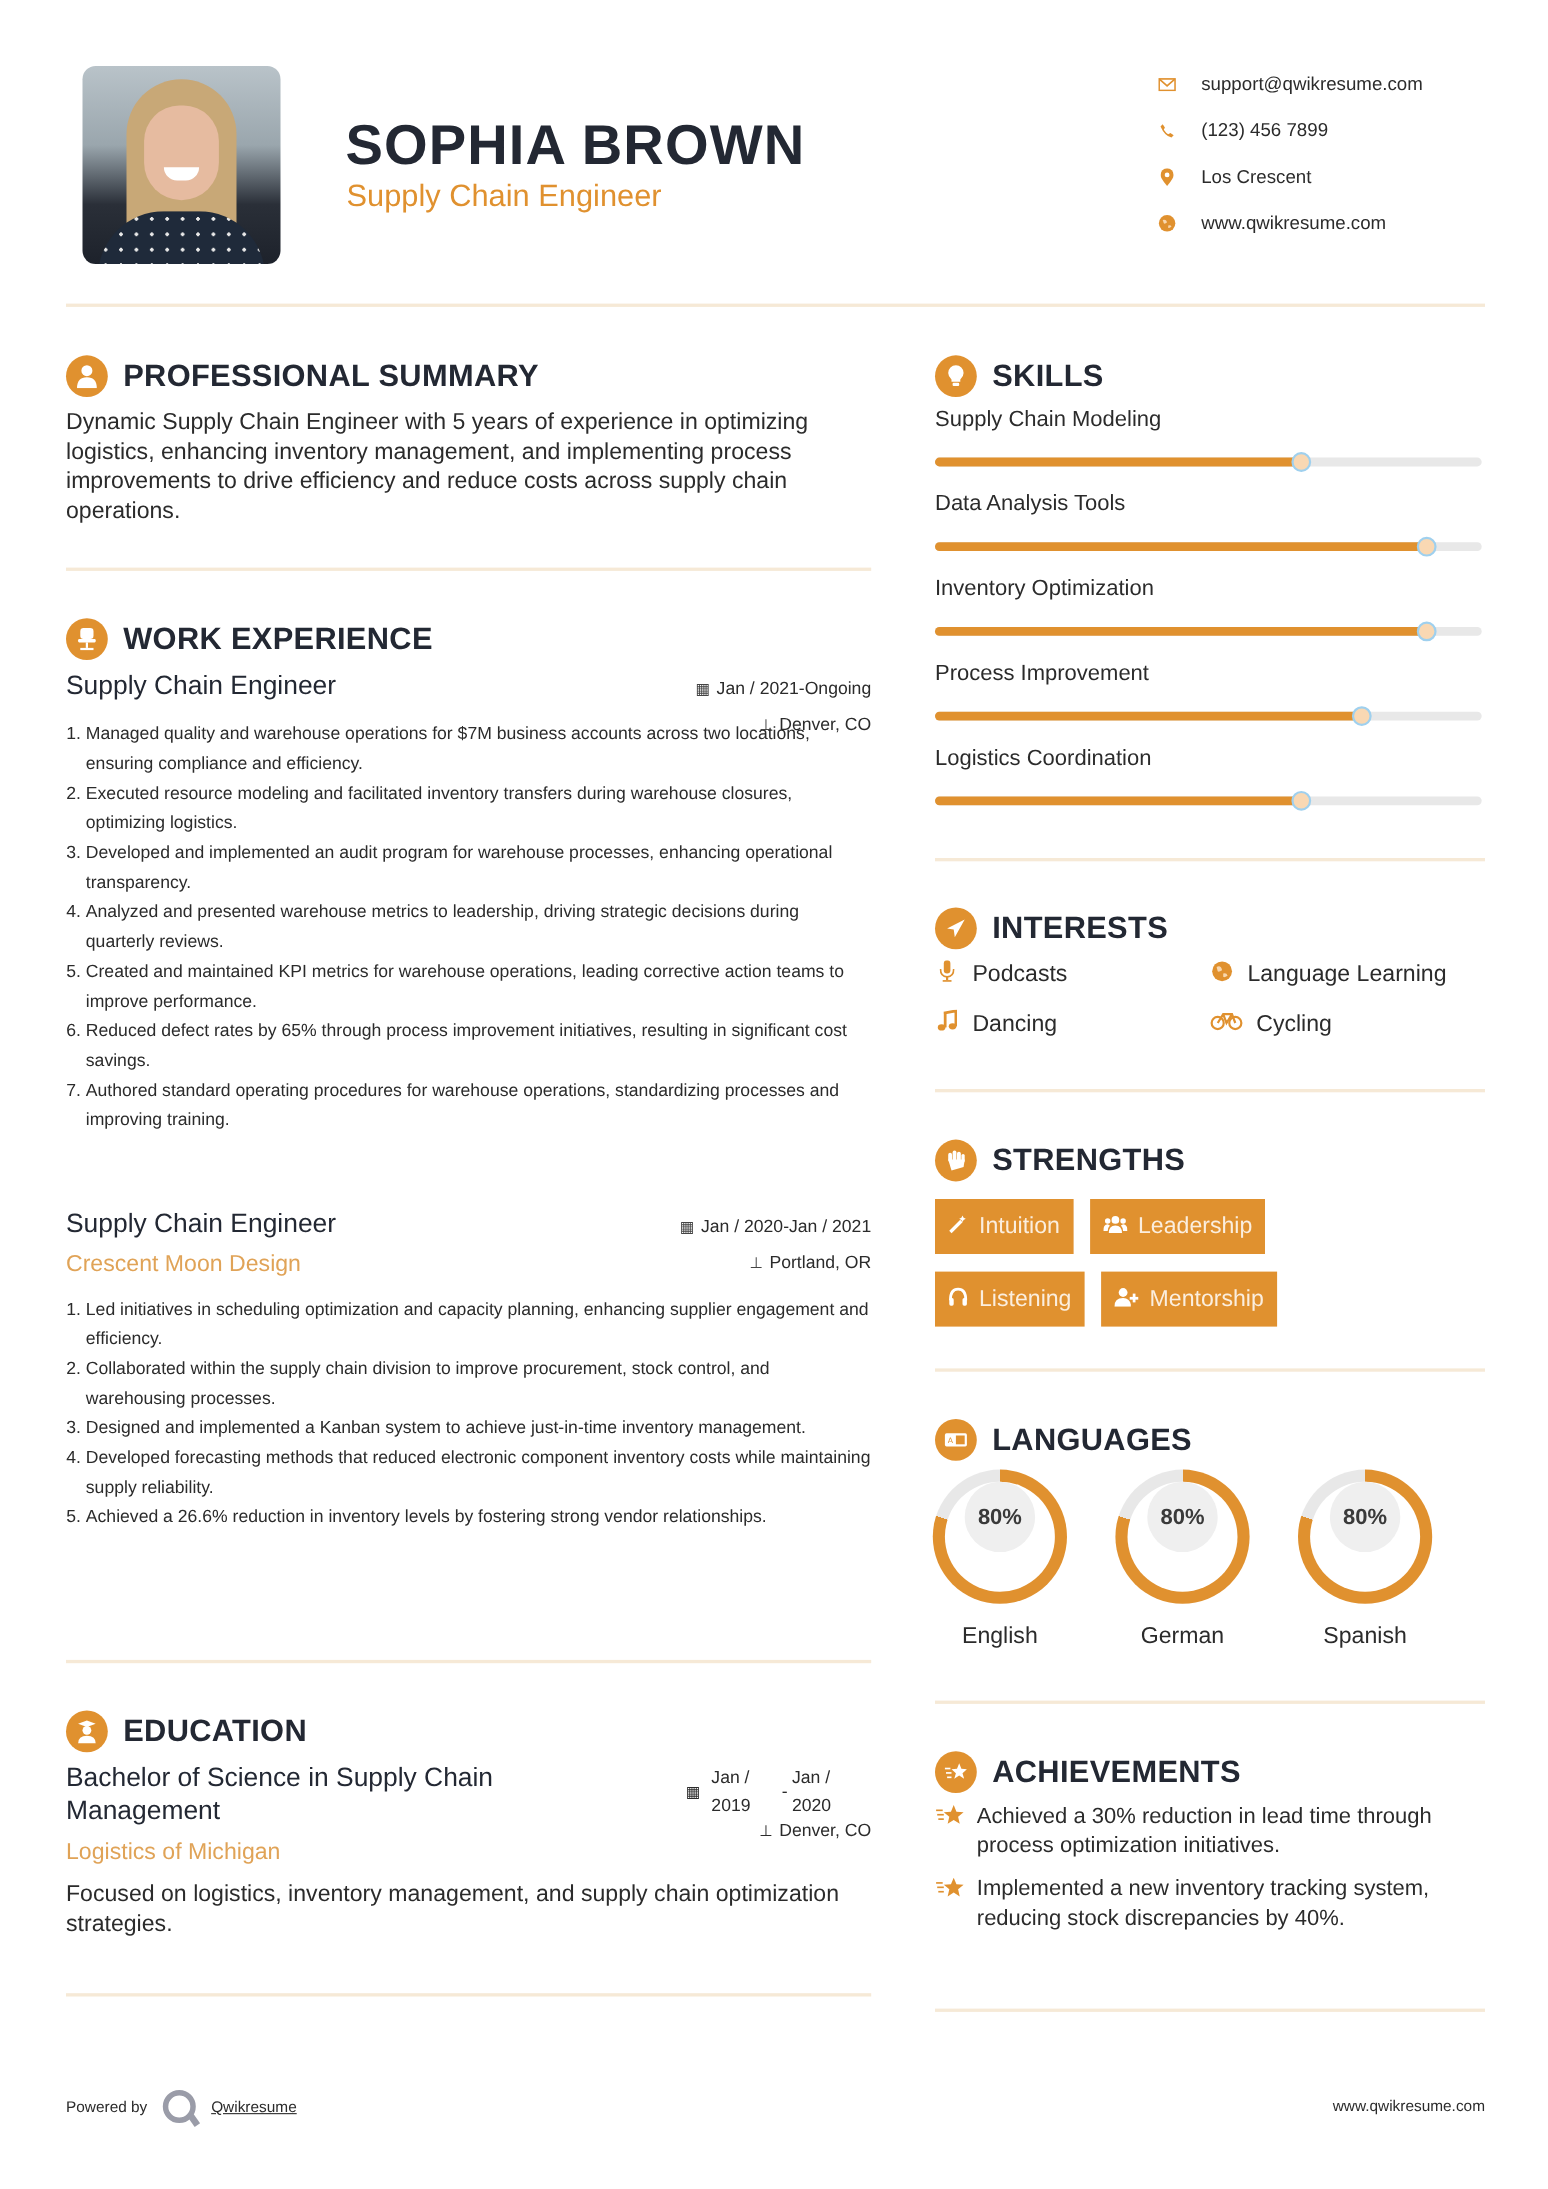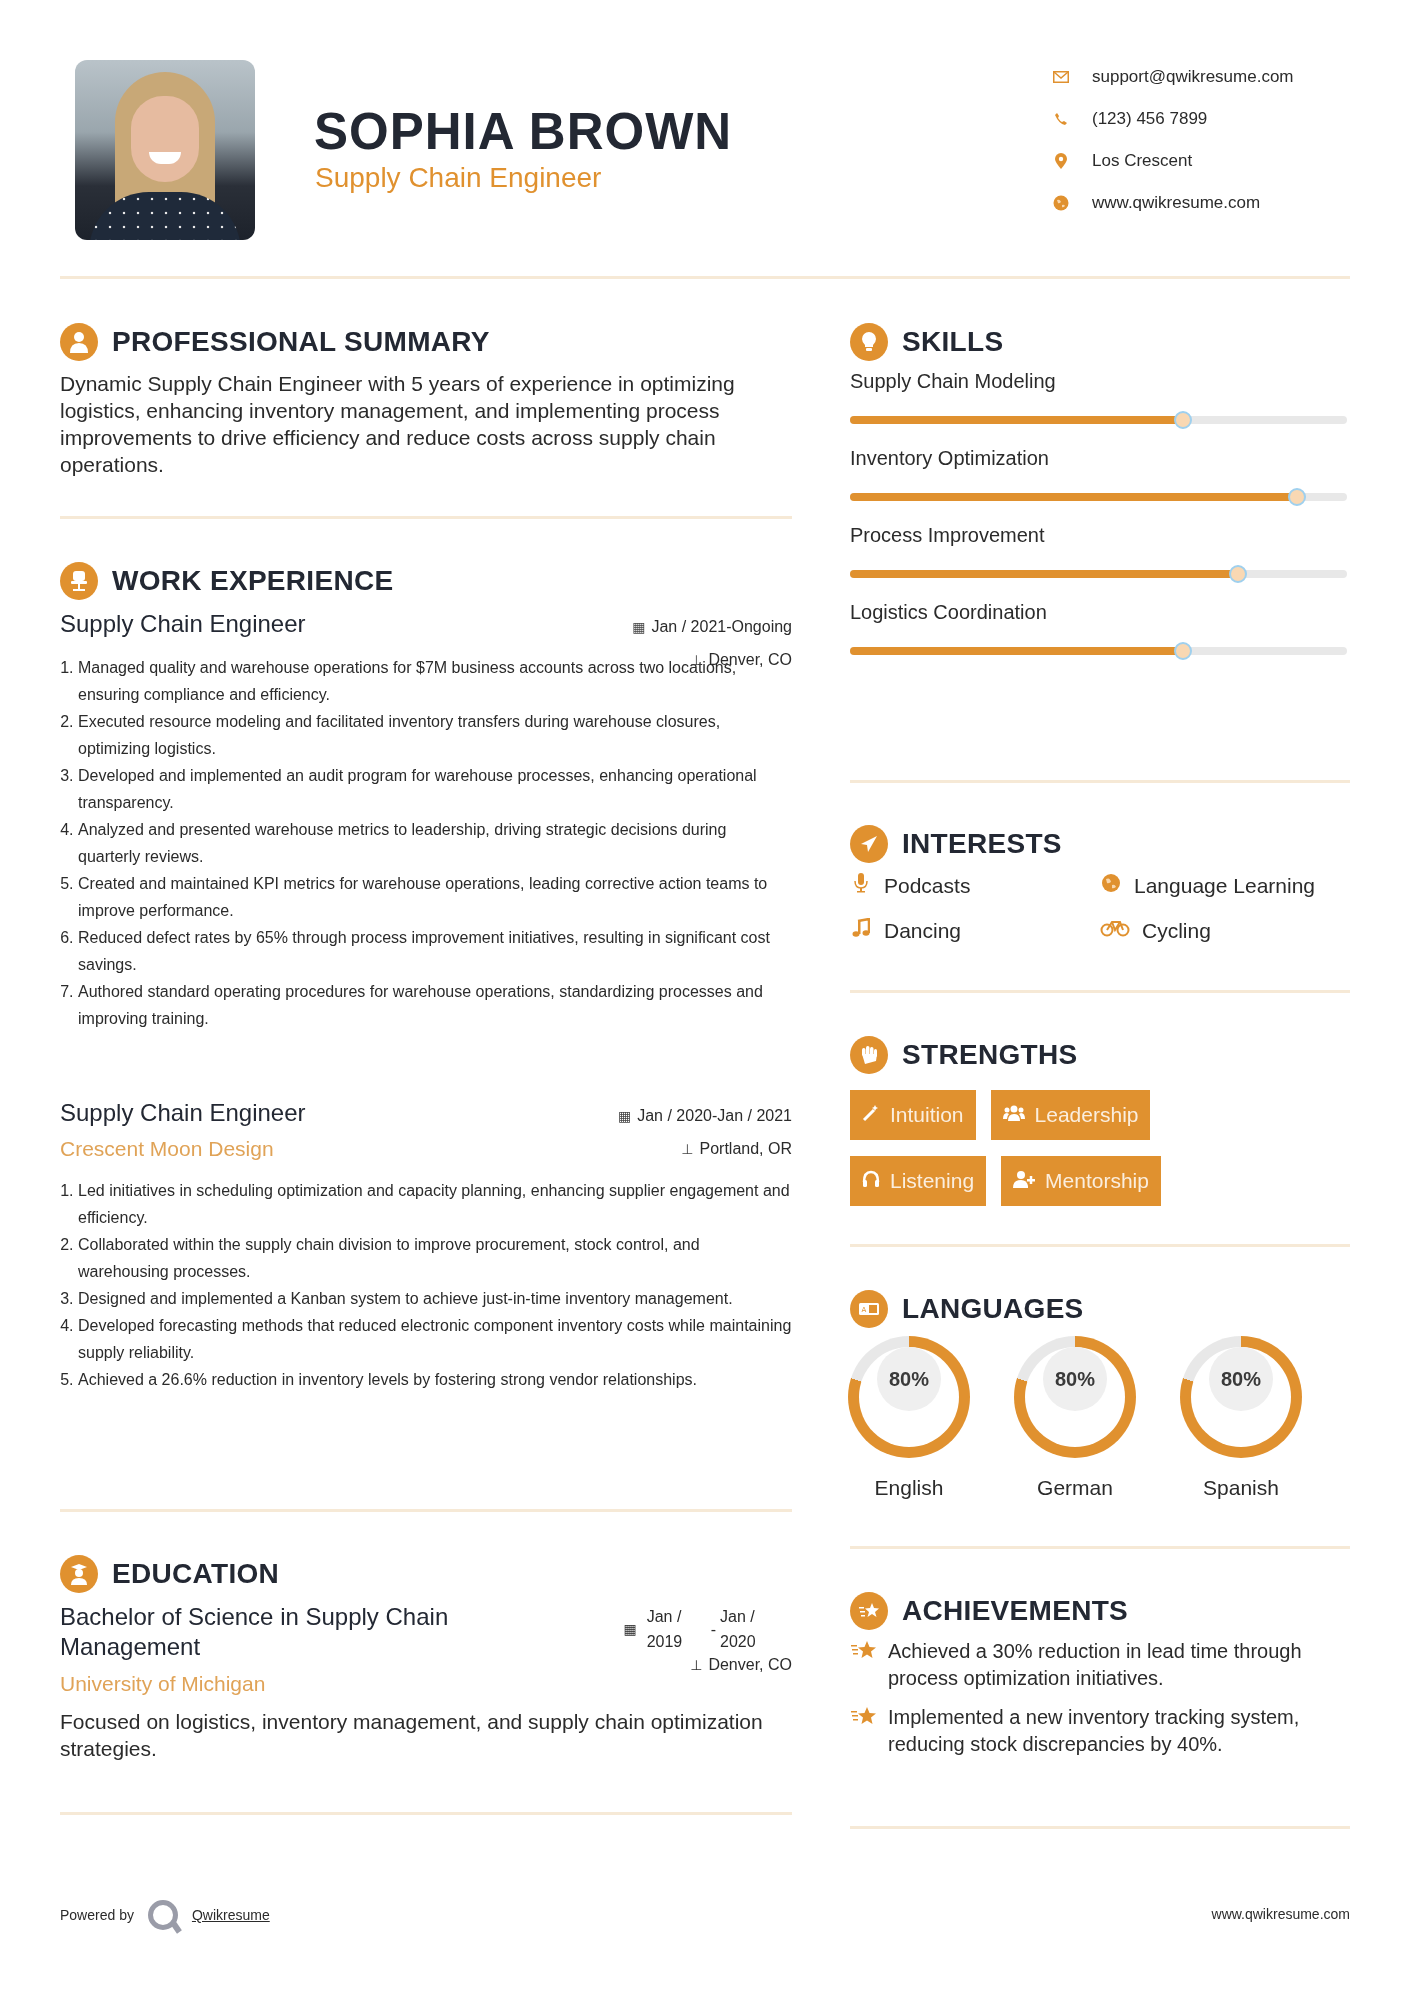--- a/index.html
+++ b/index.html
@@ -212,21 +212,21 @@
       <svg width="20" height="22" viewBox="0 0 20 22">
           <path d="M2 4 L10 1 L18 4 L10 7Z" fill="#fff"></path>
           <circle cx="10" cy="10" r="4" fill="#fff"></circle>
           <path d="M2 22 Q2 15 10 15 Q18 15 18 22Z" fill="#fff"></path>
         </svg>
     </span>
     <span class="sec-title">EDUCATION</span>
   </div>
   <div style="position:absolute; left:60px; top:1602px; width:732px;">
     <div class="job-title" style="width:470px; line-height:30px;">Bachelor of Science in Supply Chain Management</div>
-    <div class="job-company" style="margin-top:10px;">University of Michigan</div>
+    <div class="job-company" style="margin-top:10px;">Logistics of Michigan</div>
     <div style="position:absolute; right:30px; top:2px; display:flex; align-items:center; font-size:16px; line-height:25px;">
       <span style="margin-right:10px; font-size:14px;">▦</span>
       <span style="width:42px;">Jan / 2019</span>
       <span style="margin:0 4px 0 22px;">-</span>
       <span style="width:42px;">Jan / 2020</span>
     </div>
     <div style="position:absolute; right:0; top:54px; font-size:16px;">
       <span style="margin-right:6px; font-size:14px;">⊥</span><span>Denver, CO</span>
     </div>
     <div class="body-text" style="margin-top:12px;">Focused on logistics, inventory management, and supply chain optimization strategies.</div>
@@ -241,20 +241,27 @@
         </svg>
     </span>
     <span class="sec-title">SKILLS</span>
   </div>
   <div class="skills" id="skills-list">
       <div class="skill">
         <div class="skill-label">Supply Chain Modeling</div>
         <div class="skill-track">
           <div class="skill-fill" style="width: 67%;"></div>
           <div class="skill-knob" style="left: 67%;"></div>
+        </div>
+      </div>
+      <div class="skill">
+        <div class="skill-label">Data Analysis Tools</div>
+        <div class="skill-track">
+          <div class="skill-fill" style="width: 90%;"></div>
+          <div class="skill-knob" style="left: 90%;"></div>
         </div>
       </div>
       <div class="skill">
         <div class="skill-label">Inventory Optimization</div>
         <div class="skill-track">
           <div class="skill-fill" style="width: 90%;"></div>
           <div class="skill-knob" style="left: 90%;"></div>
         </div>
       </div>
       <div class="skill">

